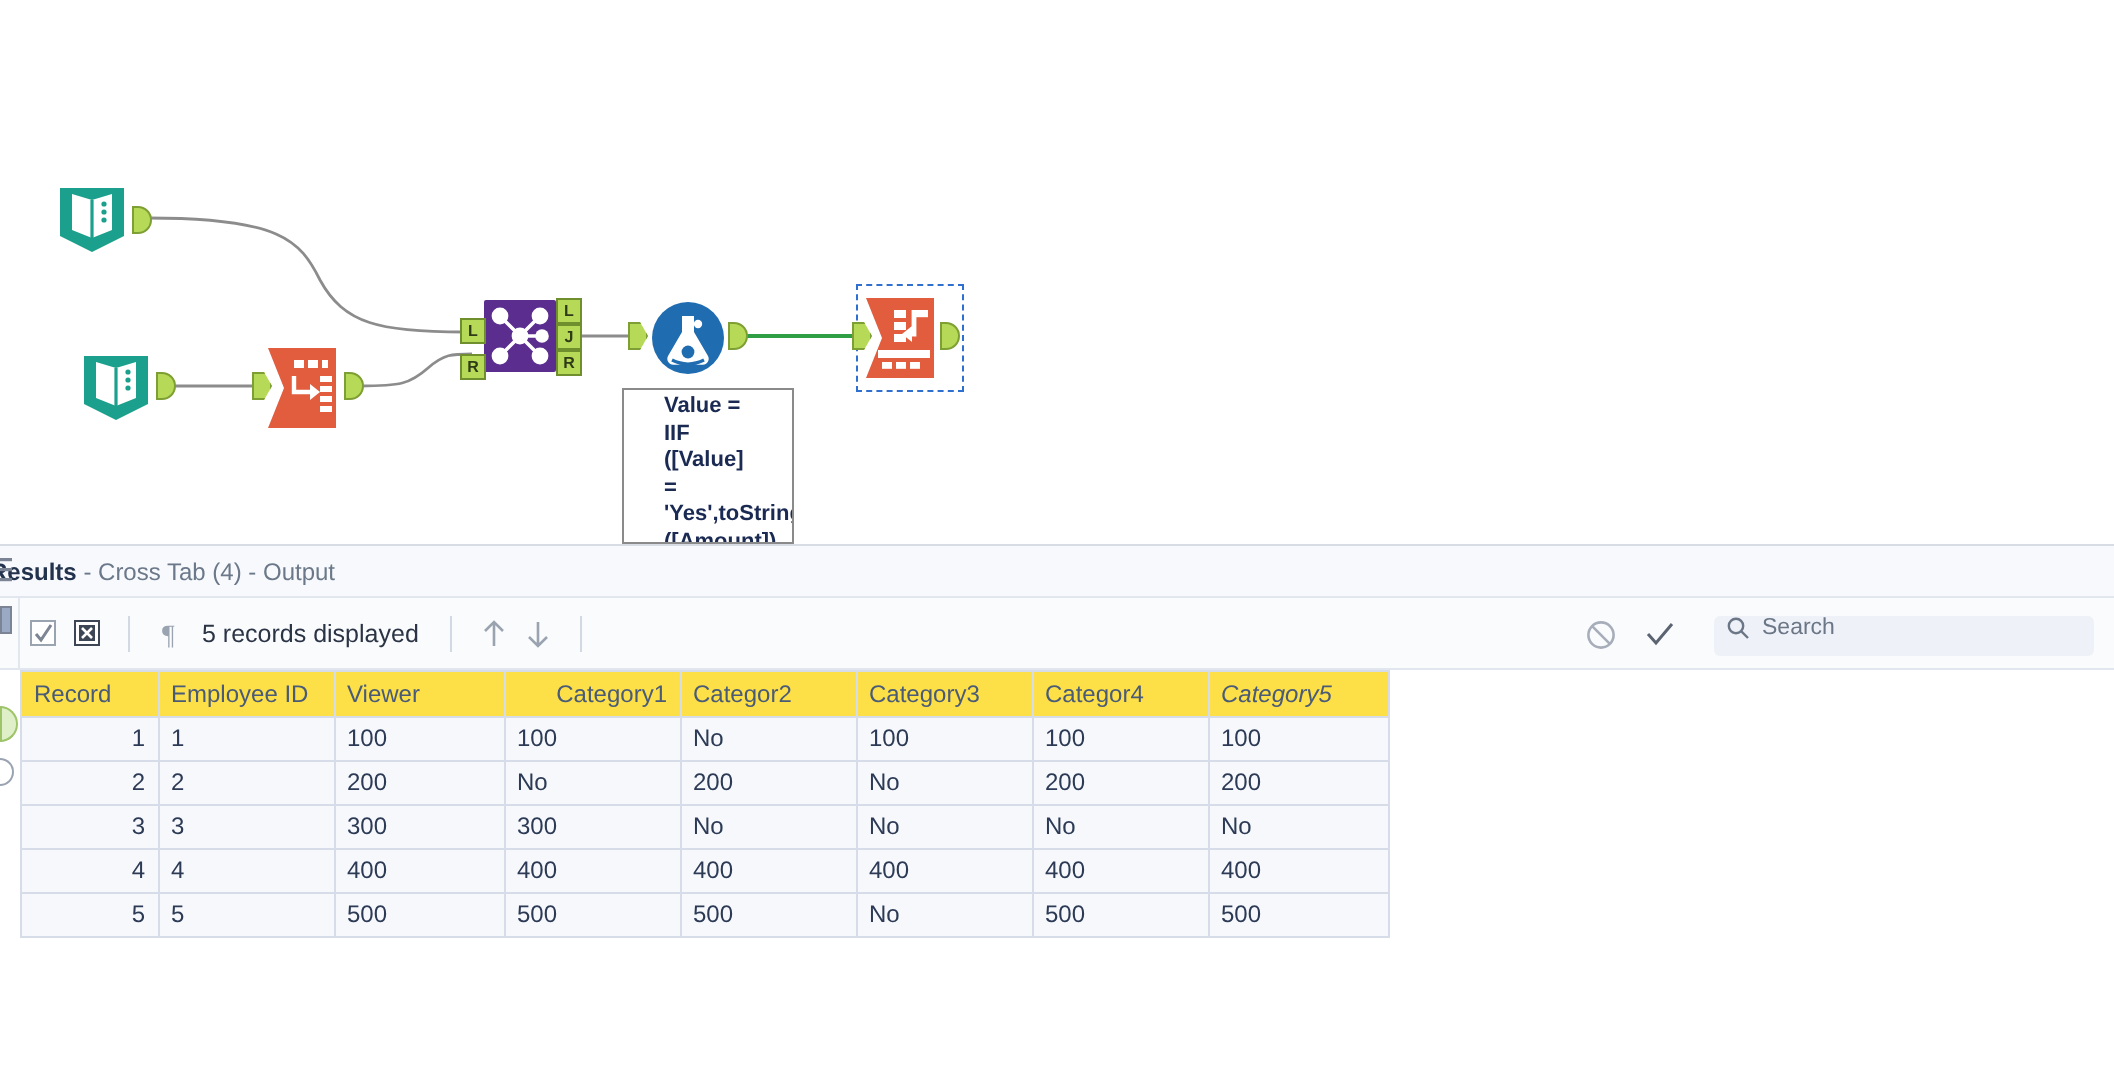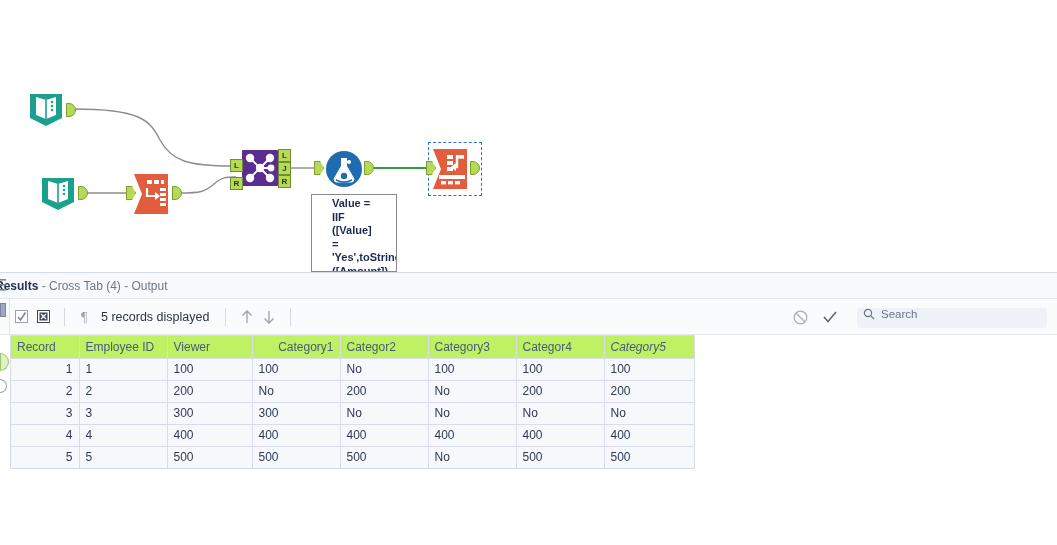--- a/index.html
+++ b/index.html
@@ -127,21 +127,21 @@
     border-bottom: 1px solid #d6dde8;
     font-size: 12px;
     font-family: "Liberation Sans", sans-serif;
     height: 22px;
     padding: 0 6px;
     color: #2c3a55;
     font-weight: normal;
     text-align: left;
     background: #f6f8fc;
   }
-  #grid th { color: #4a5b78; background: #bef264; margin-top: 20px; }
+  #grid th { color: #4a5b78; background: #fde047; margin-top: 20px; }
   #grid td.num { text-align: right; color: #2c3a55; }
 
   
   .edge-frag { position: absolute; }
 </style>
 </head>
 <body>
 
 <div id="root">
 

